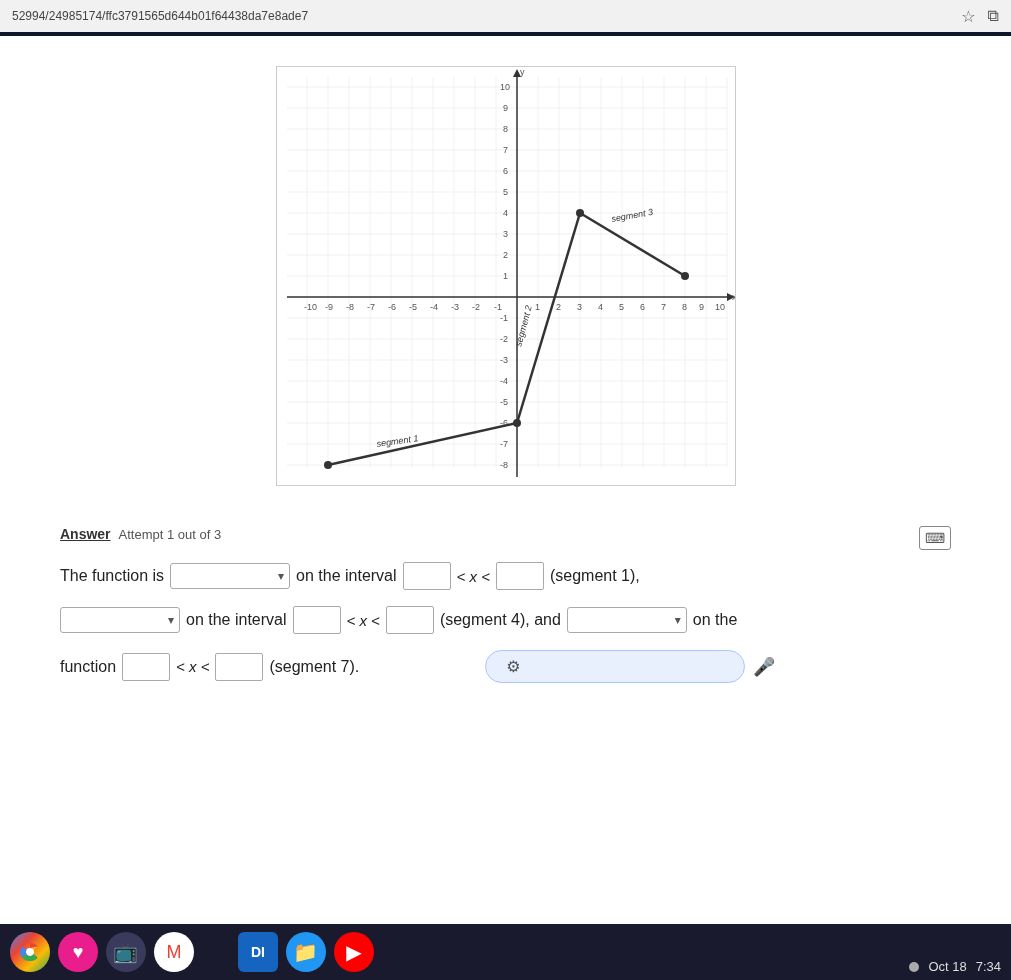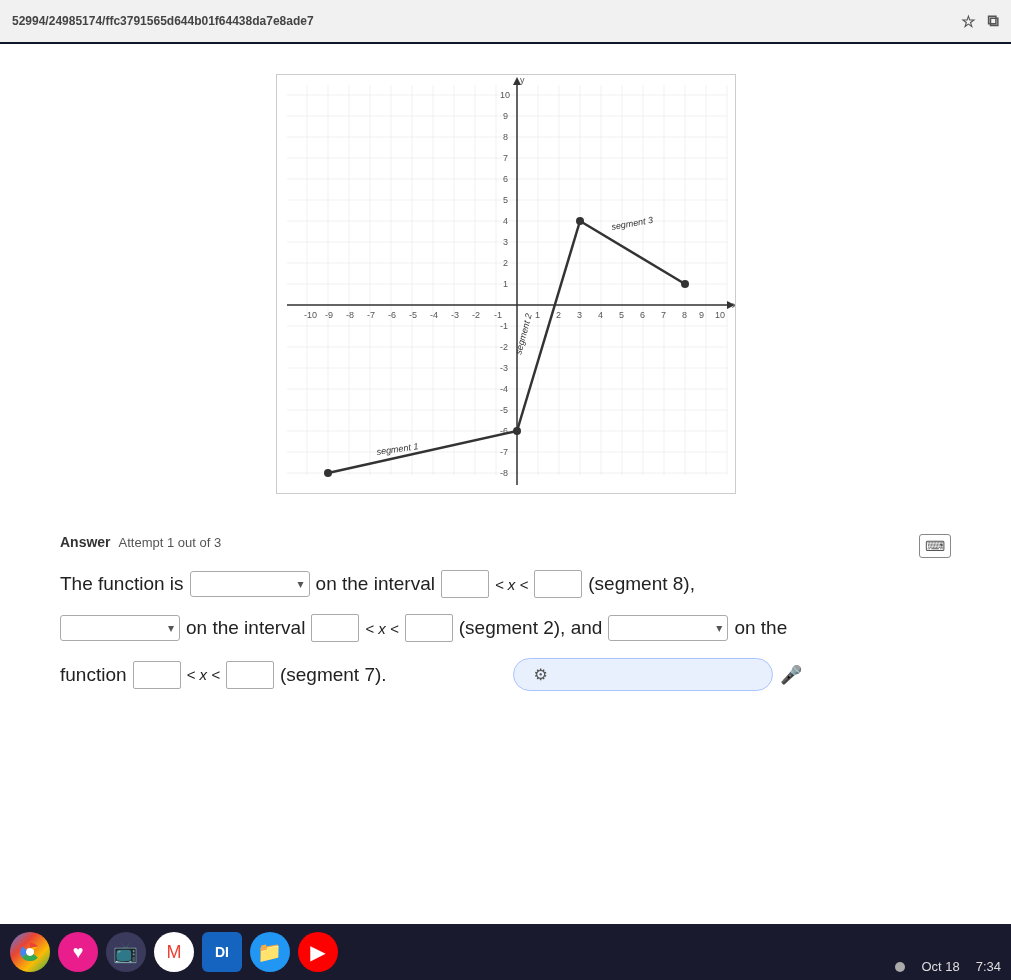--- a/index.html
+++ b/index.html
@@ -8,29 +8,28 @@
       background: #d0d0d0;
       width: 1011px;
       min-height: 980px;
       overflow: hidden;
       position: relative;
     }
 
     
     .top-bar {
       background: #f1f1f1;
-      height: 44px;
+      height: 36px;
       display: flex;
       align-items: center;
       padding: 0 12px;
       font-size: 12px;
       color: #333;
-      border-bottom: 2px solid #0f172a;
-      position: relative;
-      font-weight: bold;
+      border-bottom: 4px solid #0f172a;
+      position: relative;
     }
     .top-bar-url {
       flex: 1;
       font-size: 12px;
       color: #444;
     }
     .top-bar-icons {
       display: flex;
       gap: 12px;
       align-items: center;
@@ -68,20 +67,21 @@
       font-size: 14px;
       color: #333;
       margin-bottom: 20px;
       display: flex;
       align-items: center;
       gap: 8px;
     }
 
     .answer-header strong {
       font-weight: bold;
+      text-decoration: underline;
     }
 
     .answer-attempt {
       font-size: 13px;
       color: #555;
     }
 
     .keyboard-icon {
       position: absolute;
       right: 20px;
@@ -103,21 +103,21 @@
       display: flex;
       align-items: center;
       flex-wrap: wrap;
       gap: 6px;
       margin-bottom: 16px;
       font-size: 15px;
       color: #222;
     }
 
     .text-label {
-      font-size: 19px;
+      font-size: 16px;
       color: #222;
     }
 
     .dropdown-select {
       padding: 4px 24px 4px 8px;
       font-size: 14px;
       border: 1px solid #aaa;
       border-radius: 3px;
       background: #fff;
       cursor: pointer;
@@ -190,21 +190,21 @@
     .taskbar-icon.mail { background: #fff; color: #ea4335; }
     .taskbar-icon.blue-app { background: #1565c0; color: #fff; font-size: 16px; }
     .taskbar-icon.folder { background: #2196f3; color: #fff; }
     .taskbar-icon.youtube { background: #ff0000; color: #fff; }
 
     .taskbar-spacer { flex: 1; }
 
     .taskbar-right {
       display: flex;
       align-items: center;
-      gap: 16px;
+      gap: 9px;
       color: #ddd;
       font-size: 13px;
       margin-top: 29px;
     }
 
     .taskbar-circle {
       width: 10px;
       height: 10px;
       border-radius: 50%;
       background: #aaa;
@@ -380,39 +380,39 @@
           <option value=""></option>
           <option value="increasing">increasing</option>
           <option value="decreasing">decreasing</option>
           <option value="constant">constant</option>
         </select>
       </div>
       <span class="text-label">on the interval</span>
       <input type="text" class="number-input" value="" style="">
       <span class="operator-text">&lt; x &lt;</span>
       <input type="text" class="number-input" value="" style="">
-      <span class="text-label">(segment 8),</span>
+      <span class="text-label">(segment 1),</span>
     </div>
 
     <div class="form-line">
       <div class="dropdown-wrapper">
         <select class="dropdown-select">
           <option value=""></option>
           <option value="increasing">increasing</option>
           <option value="decreasing">decreasing</option>
           <option value="constant">constant</option>
         </select>
       </div>
       <span class="text-label">on the interval</span>
       <input type="text" class="number-input" value="" style="">
       <span class="operator-text">
         &lt; <em>x</em> &lt;
       </span>
       <input type="text" class="number-input" value="" style="">
-      <span class="text-label">(segment 2), and</span>
+      <span class="text-label">(segment 4), and</span>
       <div class="dropdown-wrapper">
         <select class="dropdown-select">
           <option value=""></option>
           <option value="increasing">increasing</option>
           <option value="decreasing">decreasing</option>
           <option value="constant">constant</option>
         </select>
       </div>
       <span class="text-label">on the</span>
     </div>
@@ -445,21 +445,21 @@
       <path d="M11 7 L11 2 A9 9 0 0 1 18.8 5.5 Z" fill="#ea4335"></path>
       <path d="M18.8 5.5 L14.5 9 A4 4 0 0 0 11 7 Z" fill="#fbbc05"></path>
       <path d="M18.8 16.5 L14.5 13 A4 4 0 0 1 11 15 L11 20 A9 9 0 0 0 18.8 16.5 Z" fill="#34a853"></path>
       <path d="M3.2 16.5 L7.5 13 A4 4 0 0 1 7.5 9 L3.2 5.5 A9 9 0 0 0 3.2 16.5 Z" fill="#4285f4"></path>
       <path d="M11 20 L11 15 A4 4 0 0 1 7.5 13 L3.2 16.5 A9 9 0 0 0 11 20 Z" fill="#34a853"></path>
     </svg>
   </div>
   <div class="taskbar-icon pink" style="font-size: 18px; color: white;">♥</div>
   <div class="taskbar-icon tv">📺</div>
   <div class="taskbar-icon mail" style="font-size: 18px;">M</div>
-  <div class="taskbar-icon blue-app" style="background: #1565c0; border-radius: 6px; font-size: 14px; font-weight: bold;">DI</div>
+  <div class="taskbar-icon blue-app" style="background: #1565c0; border-radius: 6px; font-size: 14px; font-weight: bold; margin-left: 36px;">DI</div>
   <div class="taskbar-icon folder">📁</div>
   <div class="taskbar-icon youtube">▶</div>
   <div class="taskbar-spacer"></div>
   <div class="taskbar-right">
     <div class="taskbar-circle"></div>
     <span>Oct 18</span>
     <span>7:34</span>
   </div>
 </div>
 

